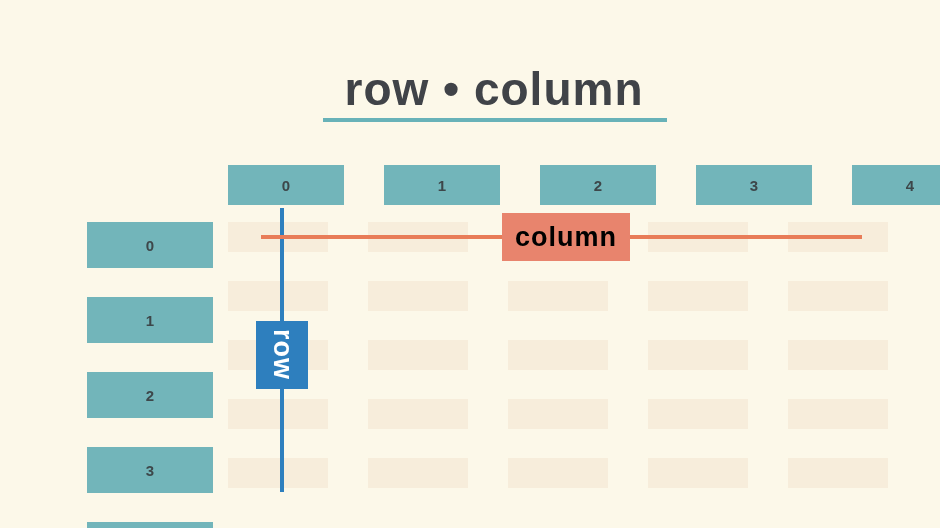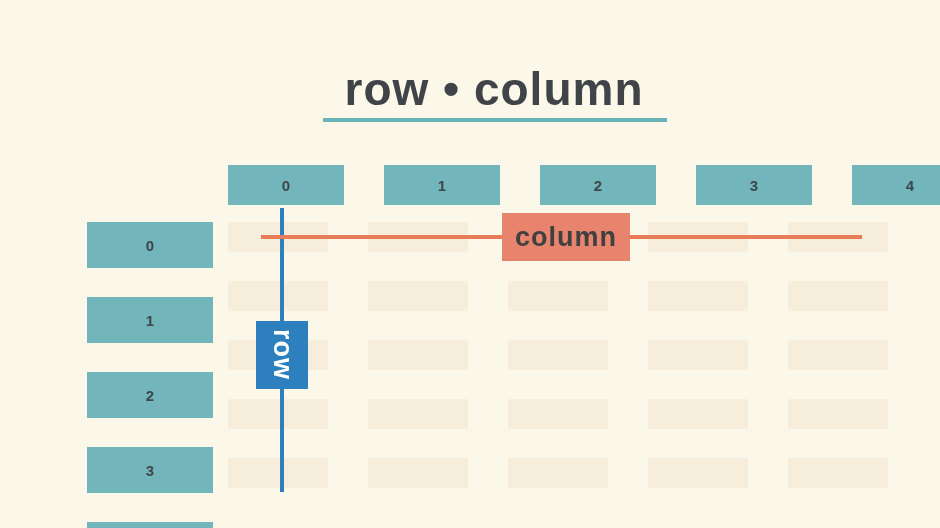--- a/index.html
+++ b/index.html
@@ -95,21 +95,21 @@
   }
   .col-box {
     position: absolute;
     left: 478px; top: 189px;
     width: 128px; height: 48px;
     background: var(--colBox, #E8846D);
     display: flex; align-items: center; justify-content: center;
     z-index: 3;
   }
   .col-box span {
-    color: #404040;
+    color: #000000;
     font-size: 27px; font-weight: bold;
     letter-spacing: 1px;
   }
 </style>
 </head>
 <body style="--bg: #FCF8E9; --cell: #F7EDDB; --header: #72B5BA; --headerText: #3D474A; --title: #404348; --underline: #68B2B8; --rowAccent: #2E7FBE; --colAccent: #E87C58; --colBox: #E8846D;">
 
 <div class="slide">
   <h1 class="title">row • column</h1>
   <div class="underline"></div>

